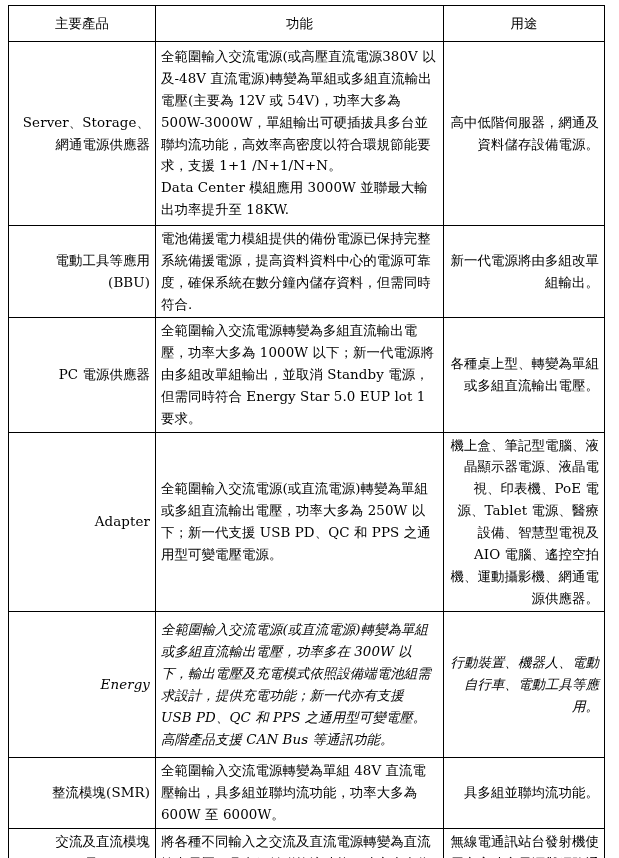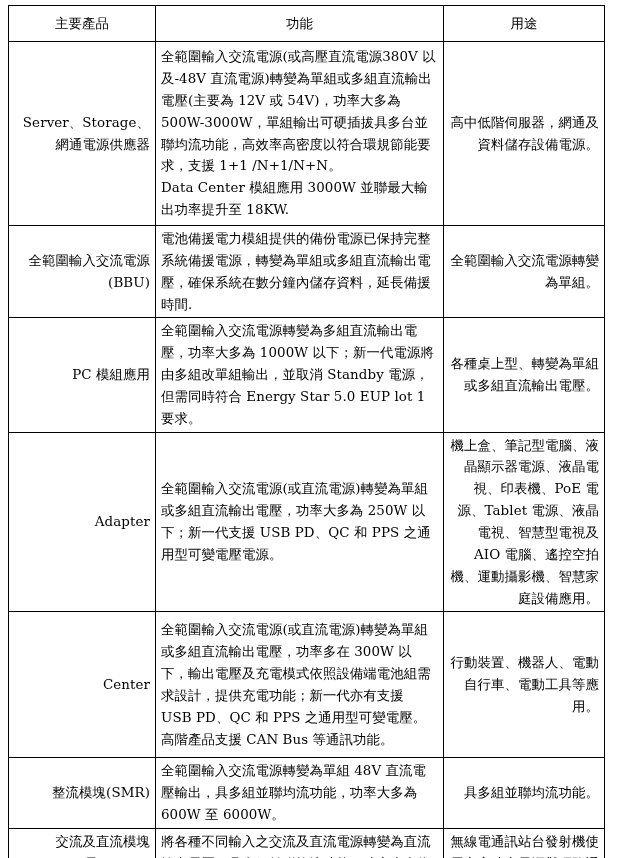--- a/index.html
+++ b/index.html
@@ -68,21 +68,21 @@
   #product-table td.col-usage {
     text-align: right;
     vertical-align: middle;
   }
 
   
   tr[data-row="0"] td { height: 179px; }
   tr[data-row="1"] td { height: 82px; }
   tr[data-row="2"] td { height: 102px; }
   tr[data-row="3"] td { height: 167px; }
-  tr[data-row="4"] td { height: 141px; }
+  tr[data-row="4"] td { height: 141px; font-style: italic; }
   tr[data-row="5"] td { height: 58px; }
   tr[data-row="6"] td { height: 60px; }
 
   .cell-text {
     display: block;
     white-space: pre-wrap;
   }
 </style>
 </head>
 <body>
@@ -114,57 +114,57 @@
           <span class="cell-text">全範圍輸入交流電源(或高壓直流電源380V 以及-48V 直流電源)轉變為單組或多組直流輸出電壓(主要為 12V 或 54V)，功率大多為 500W-3000W，單組輸出可硬插拔具多台並聯均流功能，高效率高密度以符合環規節能要求，支援 1+1 /N+1/N+N。
 Data Center 模組應用 3000W 並聯最大輸出功率提升至 18KW.</span>
         </td>
         <td class="col-usage">
           <span class="cell-text">高中低階伺服器，網通及資料儲存設備電源。</span>
         </td>
       </tr>
 
       <tr data-row="1">
         <td class="col-product">
-          <span class="cell-text">全範圍輸入交流電源(BBU)</span>
+          <span class="cell-text">電動工具等應用(BBU)</span>
         </td>
         <td class="col-function">
-          <span class="cell-text">電池備援電力模組提供的備份電源已保持完整系統備援電源，轉變為單組或多組直流輸出電壓，確保系統在數分鐘內儲存資料，延長備援時間.</span>
+          <span class="cell-text">電池備援電力模組提供的備份電源已保持完整系統備援電源，提高資料資料中心的電源可靠度，確保系統在數分鐘內儲存資料，但需同時符合.</span>
         </td>
         <td class="col-usage">
-          <span class="cell-text">全範圍輸入交流電源轉變為單組。</span>
+          <span class="cell-text">新一代電源將由多組改單組輸出。</span>
         </td>
       </tr>
 
       <tr data-row="2">
         <td class="col-product">
-          <span class="cell-text">PC 模組應用</span>
+          <span class="cell-text">PC 電源供應器</span>
         </td>
         <td class="col-function">
           <span class="cell-text">全範圍輸入交流電源轉變為多組直流輸出電壓，功率大多為 1000W 以下；新一代電源將由多組改單組輸出，並取消 Standby 電源，但需同時符合 Energy Star 5.0 EUP lot 1 要求。</span>
         </td>
         <td class="col-usage">
           <span class="cell-text">各種桌上型、轉變為單組或多組直流輸出電壓。</span>
         </td>
       </tr>
 
       <tr data-row="3">
         <td class="col-product">
           <span class="cell-text">Adapter</span>
         </td>
         <td class="col-function">
           <span class="cell-text">全範圍輸入交流電源(或直流電源)轉變為單組或多組直流輸出電壓，功率大多為 250W 以下；新一代支援 USB PD、QC 和 PPS 之通用型可變電壓電源。</span>
         </td>
         <td class="col-usage">
-          <span class="cell-text">機上盒、筆記型電腦、液晶顯示器電源、液晶電視、印表機、PoE 電源、Tablet 電源、液晶電視、智慧型電視及 AIO 電腦、遙控空拍機、運動攝影機、智慧家庭設備應用。</span>
+          <span class="cell-text">機上盒、筆記型電腦、液晶顯示器電源、液晶電視、印表機、PoE 電源、Tablet 電源、醫療設備、智慧型電視及 AIO 電腦、遙控空拍機、運動攝影機、網通電源供應器。</span>
         </td>
       </tr>
 
       <tr data-row="4">
         <td class="col-product">
-          <span class="cell-text">Center</span>
+          <span class="cell-text">Energy</span>
         </td>
         <td class="col-function">
           <span class="cell-text">全範圍輸入交流電源(或直流電源)轉變為單組或多組直流輸出電壓，功率多在 300W 以下，輸出電壓及充電模式依照設備端電池組需求設計，提供充電功能；新一代亦有支援 USB PD、QC 和 PPS 之通用型可變電壓。高階產品支援 CAN Bus 等通訊功能。</span>
         </td>
         <td class="col-usage">
           <span class="cell-text">行動裝置、機器人、電動自行車、電動工具等應用。</span>
         </td>
       </tr>
 
       <tr data-row="5">

